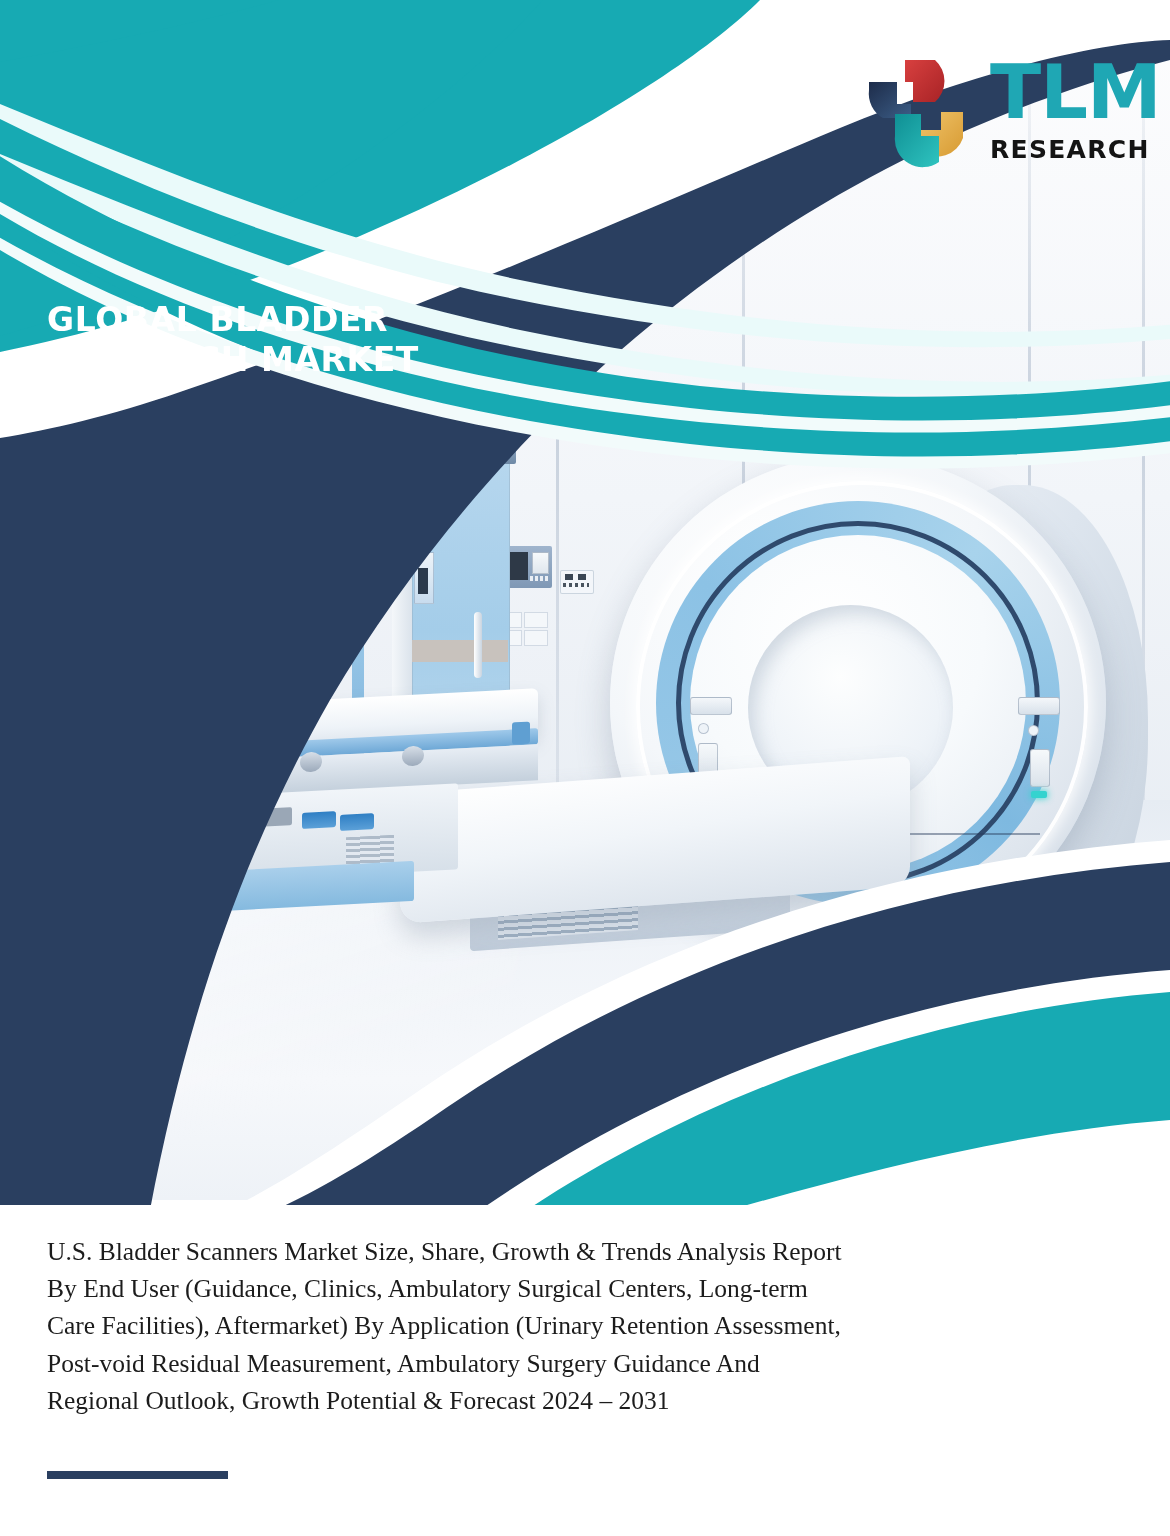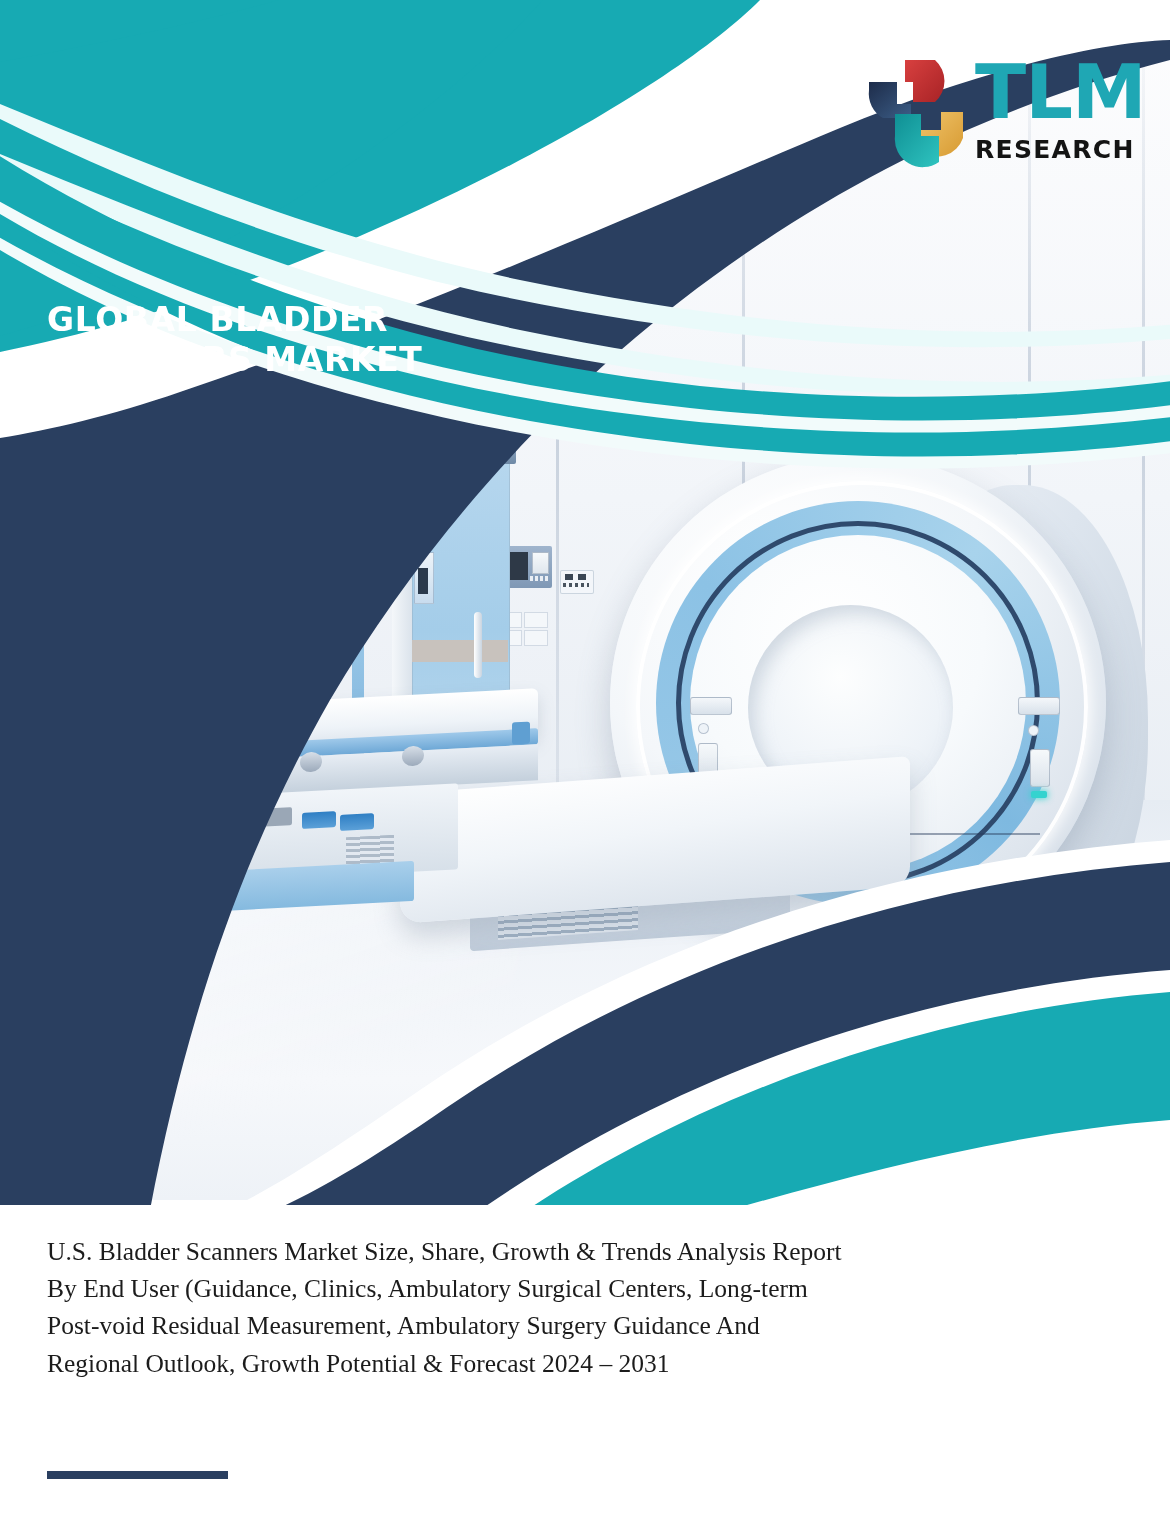--- a/index.html
+++ b/index.html
@@ -341,21 +341,21 @@
   }
   
   .bottom-arcs{
     position:absolute; left:0; top:820px; width:1170px; height:420px;
     pointer-events:none;
   }
 
   
   .logo{
     position:absolute; left:857px; top:48px; width:290px; height:126px;
-    display:flex; align-items:center; gap:0;
+    display:flex; align-items:center; gap:15px;
   }
   .logo-mark{ position:relative; width:118px; height:118px; flex:0 0 118px;}
   .logo-type{ display:flex; flex-direction:column; justify-content:center; }
   .logo-tlm{
     font-size:75px; line-height:.86; font-weight:bold; letter-spacing:-1px;
     color:#1fa7b4; font-family:"DejaVu Sans", sans-serif;
   }
   .logo-research{
     font-size:25px; line-height:1; font-weight:bold; letter-spacing:1.3px;
     color:#141414; font-family:"DejaVu Sans", sans-serif; margin-top:13px;
@@ -595,26 +595,27 @@
     </div>
     <div class="logo-type">
       <div class="logo-tlm">TLM</div>
       <div class="logo-research">RESEARCH</div>
     </div>
   </div>
 
   <div class="title-block">
     <div class="title-main">
       <span>GLOBAL BLADDER</span><br>
-      <span>SCANNERS MARKET</span>
+      <span>RESEARCH MARKET</span>
     </div>
   </div>
 
   <div class="desc">
     <p>U.S. Bladder Scanners Market Size, Share, Growth &amp; Trends Analysis Report</p>
     <p>By End User (Guidance, Clinics, Ambulatory Surgical Centers, Long-term</p>
+    <p>Care Facilities), Aftermarket) By Application (Urinary Retention Assessment,</p>
     <p>Post-void Residual Measurement, Ambulatory Surgery Guidance And</p>
     <p>Regional Outlook, Growth Potential &amp; Forecast 2024 – 2031</p>
   </div>
 
   <div class="rule"></div>
 
 </div>
 
 </body></html>

